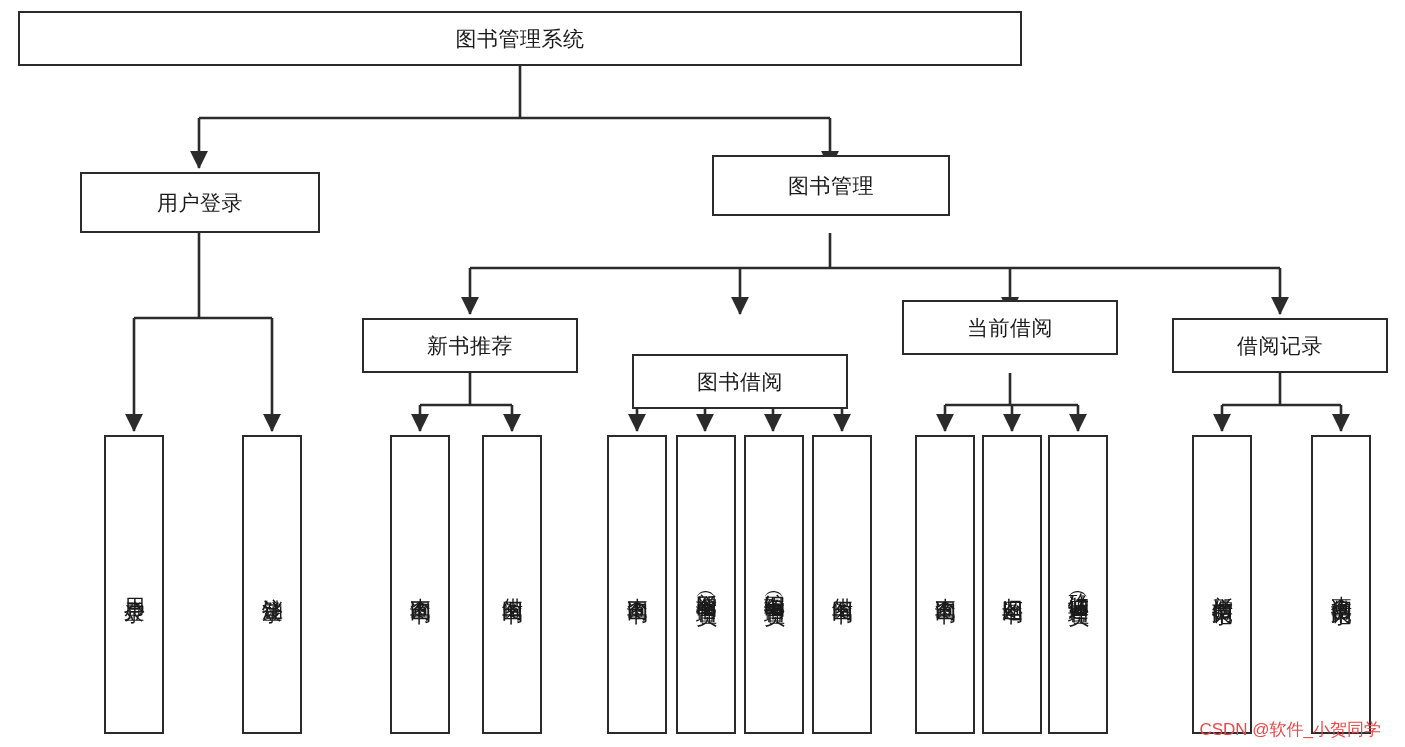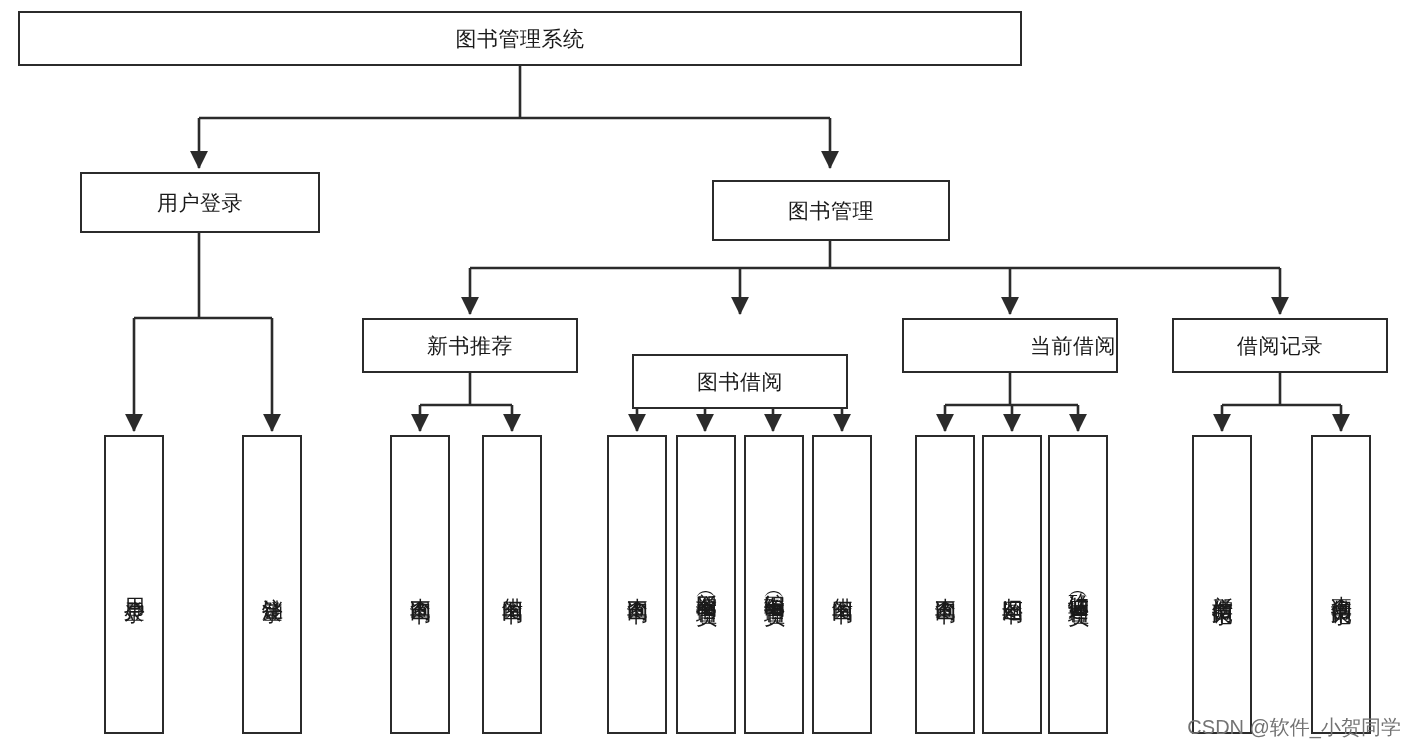--- a/index.html
+++ b/index.html
@@ -54,24 +54,24 @@
   .node-vertical .node-label {
     writing-mode: vertical-rl;
     text-orientation: upright;
     font-size: 21px;
     line-height: 1.18;
     letter-spacing: 2px;
     max-height: 100%;
   }
   .watermark {
     position: absolute;
-    right: 4px;
+    right: 24px;
     bottom: 6px;
-    font-size: 20px;
-    color: #737373;
+    font-size: 17px;
+    color: #ef4444;
     white-space: nowrap;
     user-select: none;
   }
 </style>
 </head>
 <body>
 
 <div id="diagram-root">
 
   <svg class="diagram-canvas" viewBox="0 0 1405 747" aria-hidden="true">
@@ -124,31 +124,31 @@
     </g>
   </svg>
 
   <div class="node-box node-horizontal" style="left:18px; top:11px; width:1004px; height:55px;">
     <span class="node-label">图书管理系统</span>
   </div>
 
   <div class="node-box node-horizontal" style="left:80px; top:172px; width:240px; height:61px;">
     <span class="node-label">用户登录</span>
   </div>
-  <div class="node-box node-horizontal" style="left:712px; top:180px; width:238px; height:61px;">
+  <div class="node-box node-horizontal" style="left:712px; top:155px; width:238px; height:61px;">
     <span class="node-label">图书管理</span>
   </div>
 
   <div class="node-box node-horizontal" style="left:362px; top:318px; width:216px; height:55px;">
     <span class="node-label">新书推荐</span>
   </div>
   <div class="node-box node-horizontal" style="left:632px; top:318px; width:216px; height:55px;margin-top:36px;">
     <span class="node-label">图书借阅</span>
   </div>
-  <div class="node-box node-horizontal" style="left:902px; top:318px; width:216px; height:55px;justify-content:flex-end;">
+  <div class="node-box node-horizontal" style="left:902px; top:300px; width:216px; height:55px;">
     <span class="node-label">当前借阅</span>
   </div>
   <div class="node-box node-horizontal" style="left:1172px; top:318px; width:216px; height:55px;justify-content:center;">
     <span class="node-label">借阅记录</span>
   </div>
 
   <div class="node-box node-vertical" style="left:104px; top:435px; width:60px; height:299px;">
     <span class="node-label">用户登录</span>
   </div>
   <div class="node-box node-vertical" style="left:242px; top:435px; width:60px; height:299px;">

